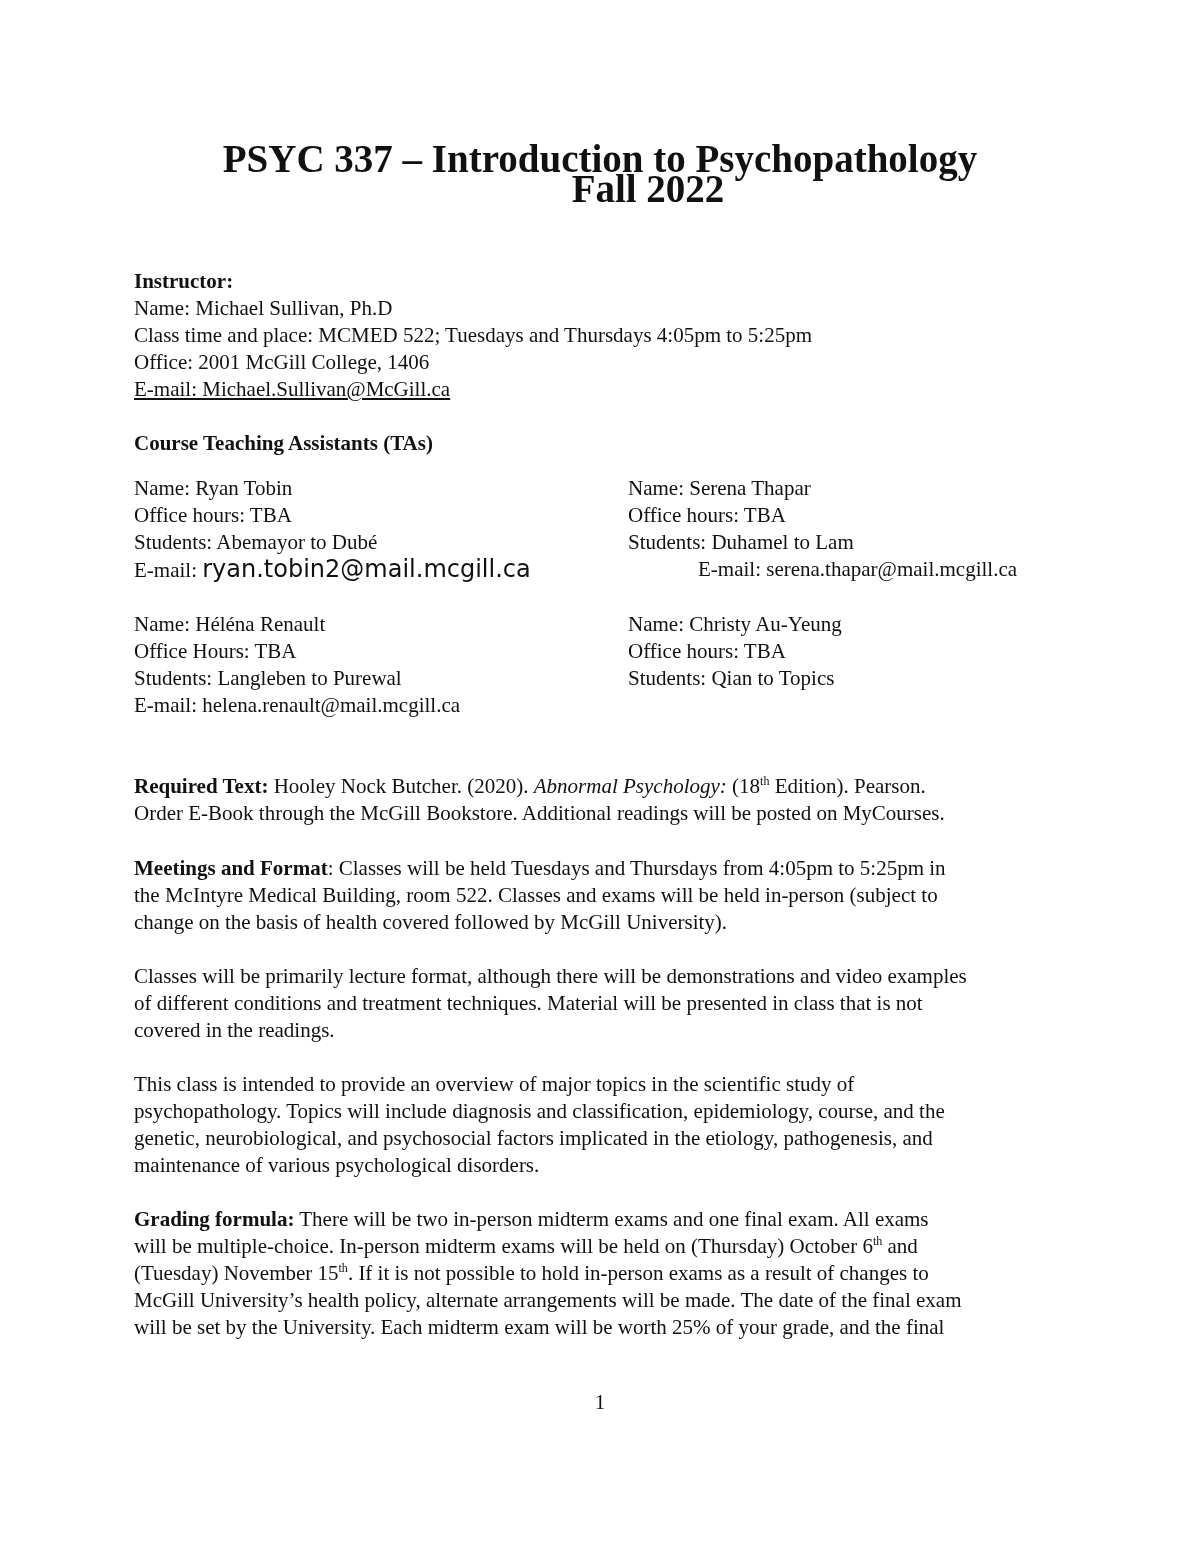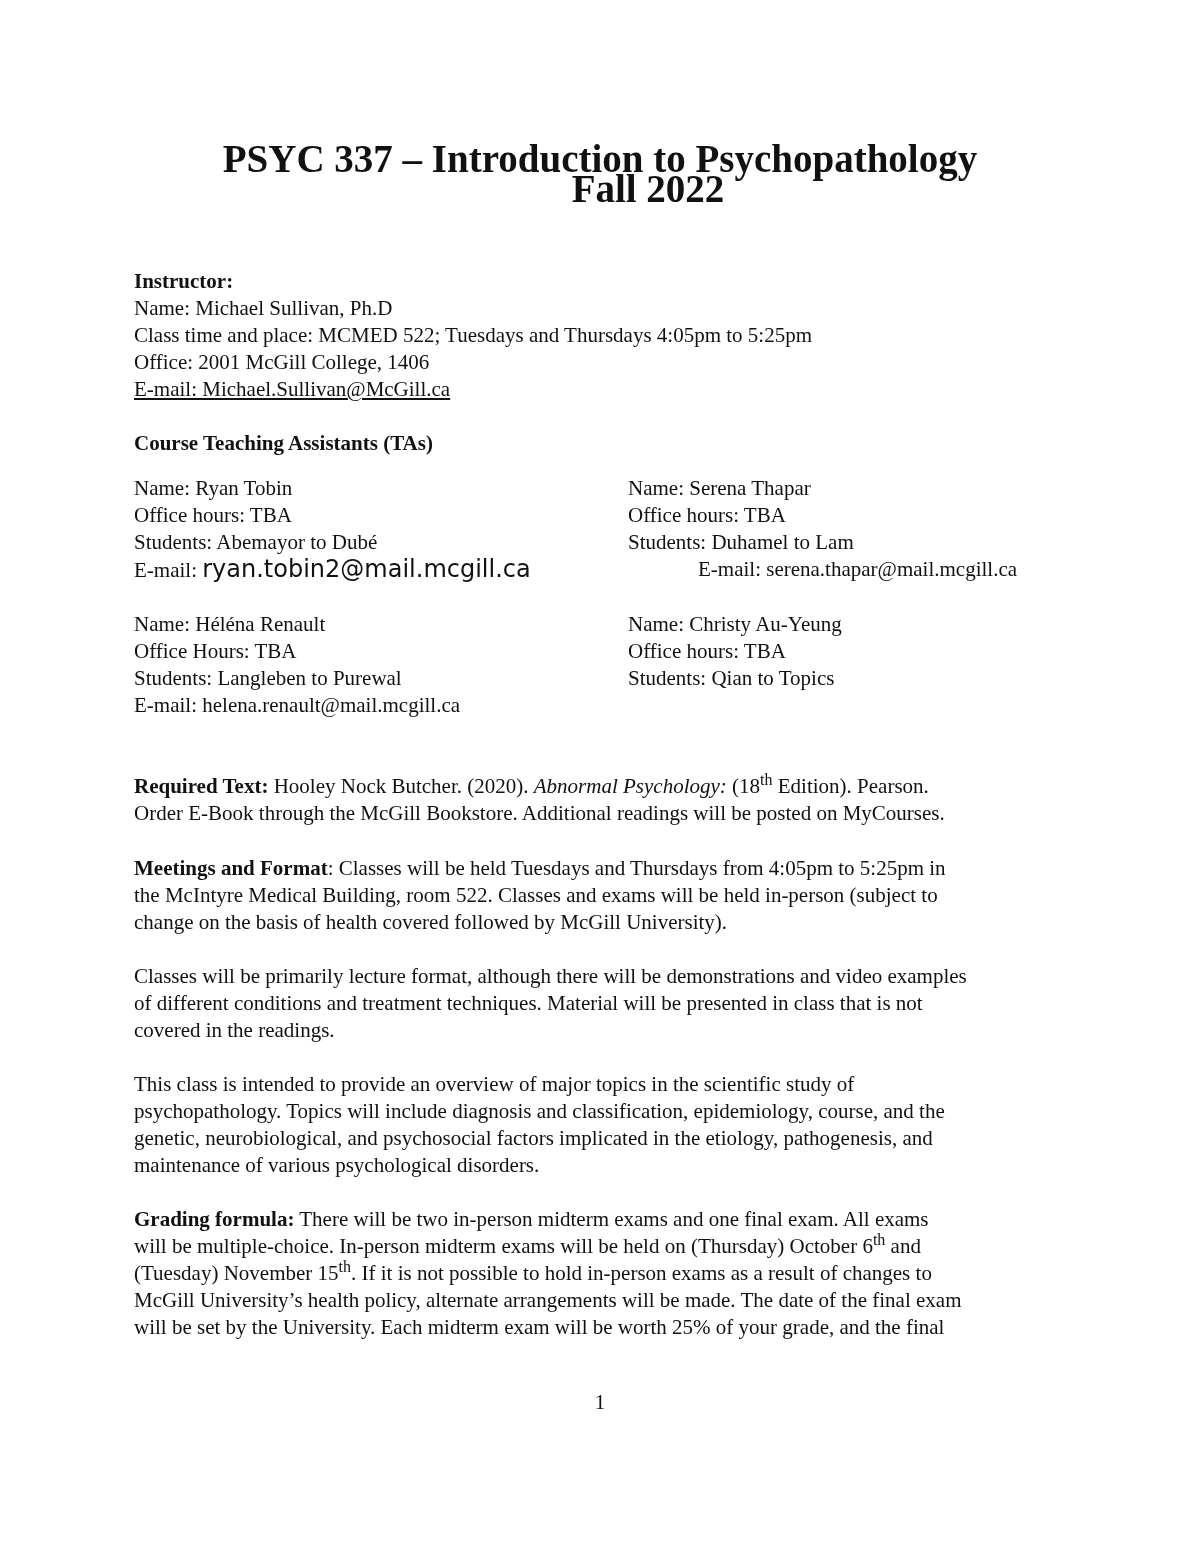--- a/index.html
+++ b/index.html
@@ -18,21 +18,21 @@
   .line {
     position: absolute; left: 134px; font-size: 21px; line-height: 27px; white-space: nowrap;
   }
   .col2 { left: 628px; }
   .b { font-weight: bold; }
   .sans { font-family: "DejaVu Sans", "Liberation Sans", sans-serif; font-size: 24px; }
   .para {
     position: absolute; left: 134px; width: 935px; font-size: 21px; line-height: 27px;
   }
   .jl { display: block; white-space: nowrap; }
-  sup { font-size: 16px; line-height: 0; vertical-align: 8px; }
+  sup { font-size: 12px; line-height: 0; vertical-align: 8px; }
   .pagenum { position: absolute; left: 0; width: 1200px; top: 1390px; text-align: center; font-size: 21px; }
 </style>
 </head>
 <body>
 
 <div class="page">
 
   <div class="title t1">PSYC 337 – Introduction to Psychopathology</div>
   <div class="title t2">Fall 2022</div>
 

